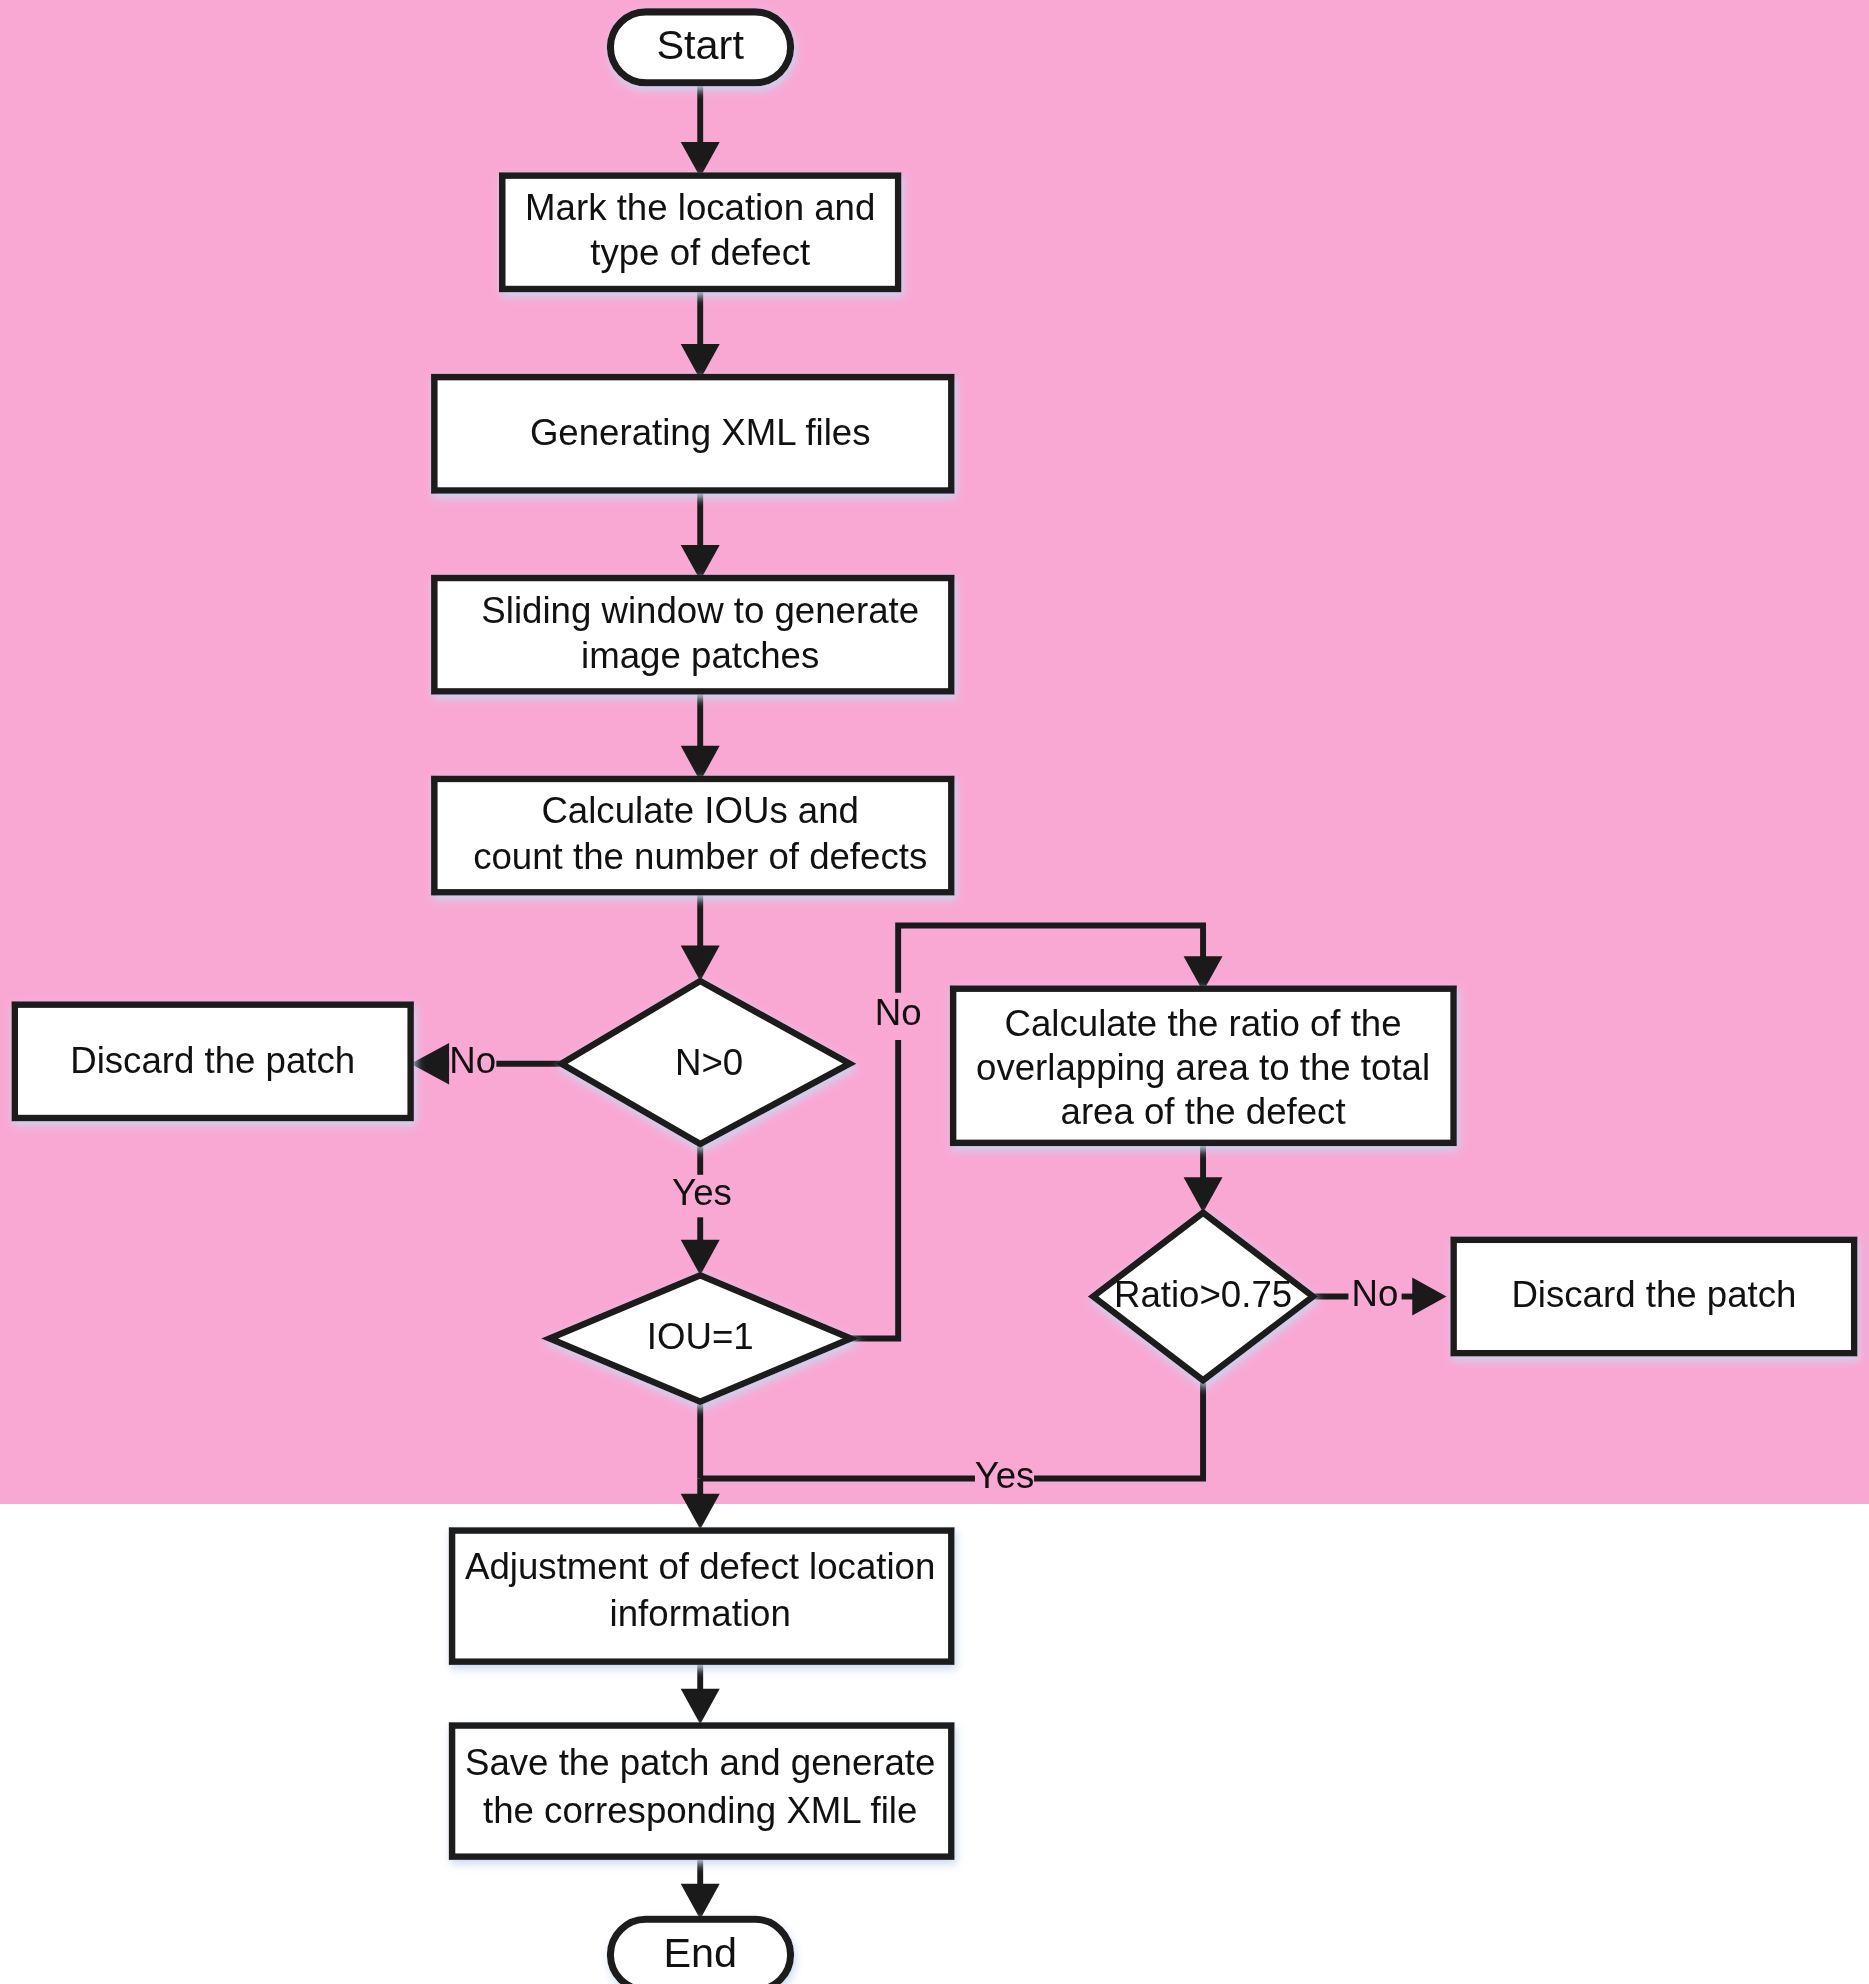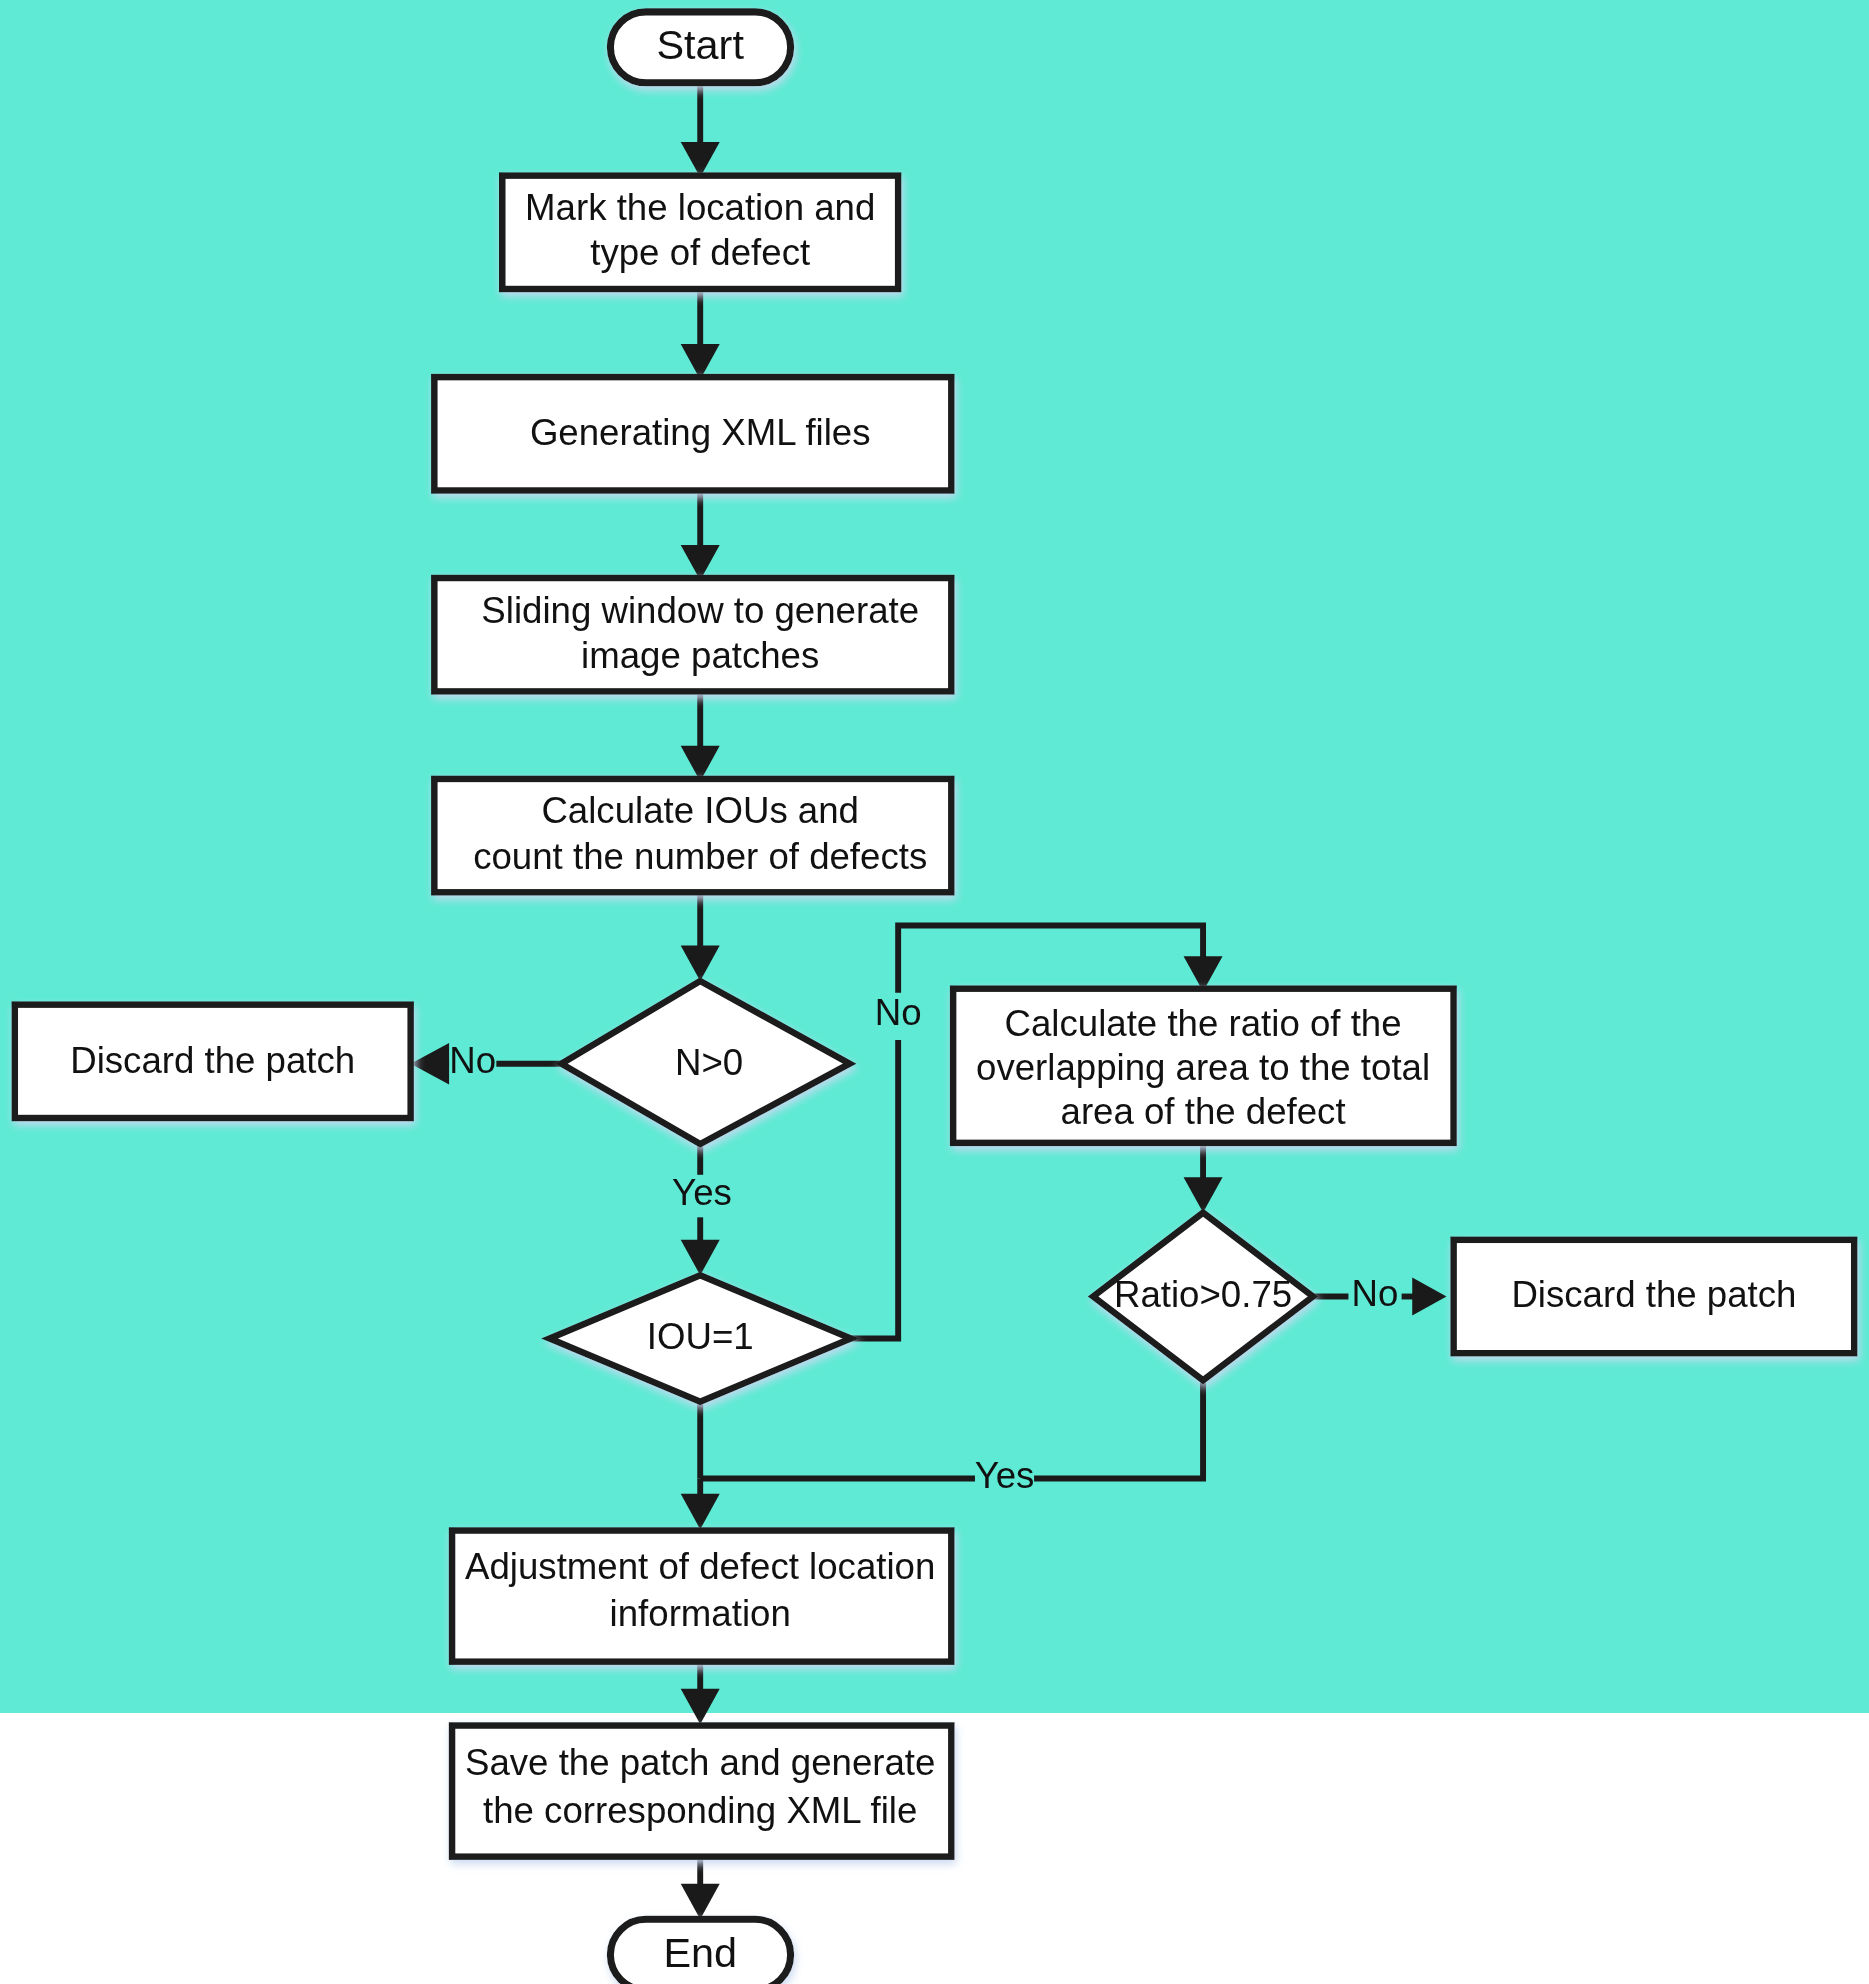--- a/index.html
+++ b/index.html
@@ -10,22 +10,22 @@
   }
   body {
     width: 1869px;
     height: 1985px;
     font-family: "Liberation Sans", sans-serif;
     overflow: hidden;
   }
   #flowchart-root {
     position: relative;
     width: 1869px;
-    height: 1713px;
-    background: #5eead4;
+    height: 1504px;
+    background: #f9a8d4;
   }
   svg#flow-svg {
     display: block;
     width: 1869px;
     height: 1985px;
   }
   .node-shape {
     fill: #ffffff;
     stroke: #1a1a1a;
     stroke-width: 11;

